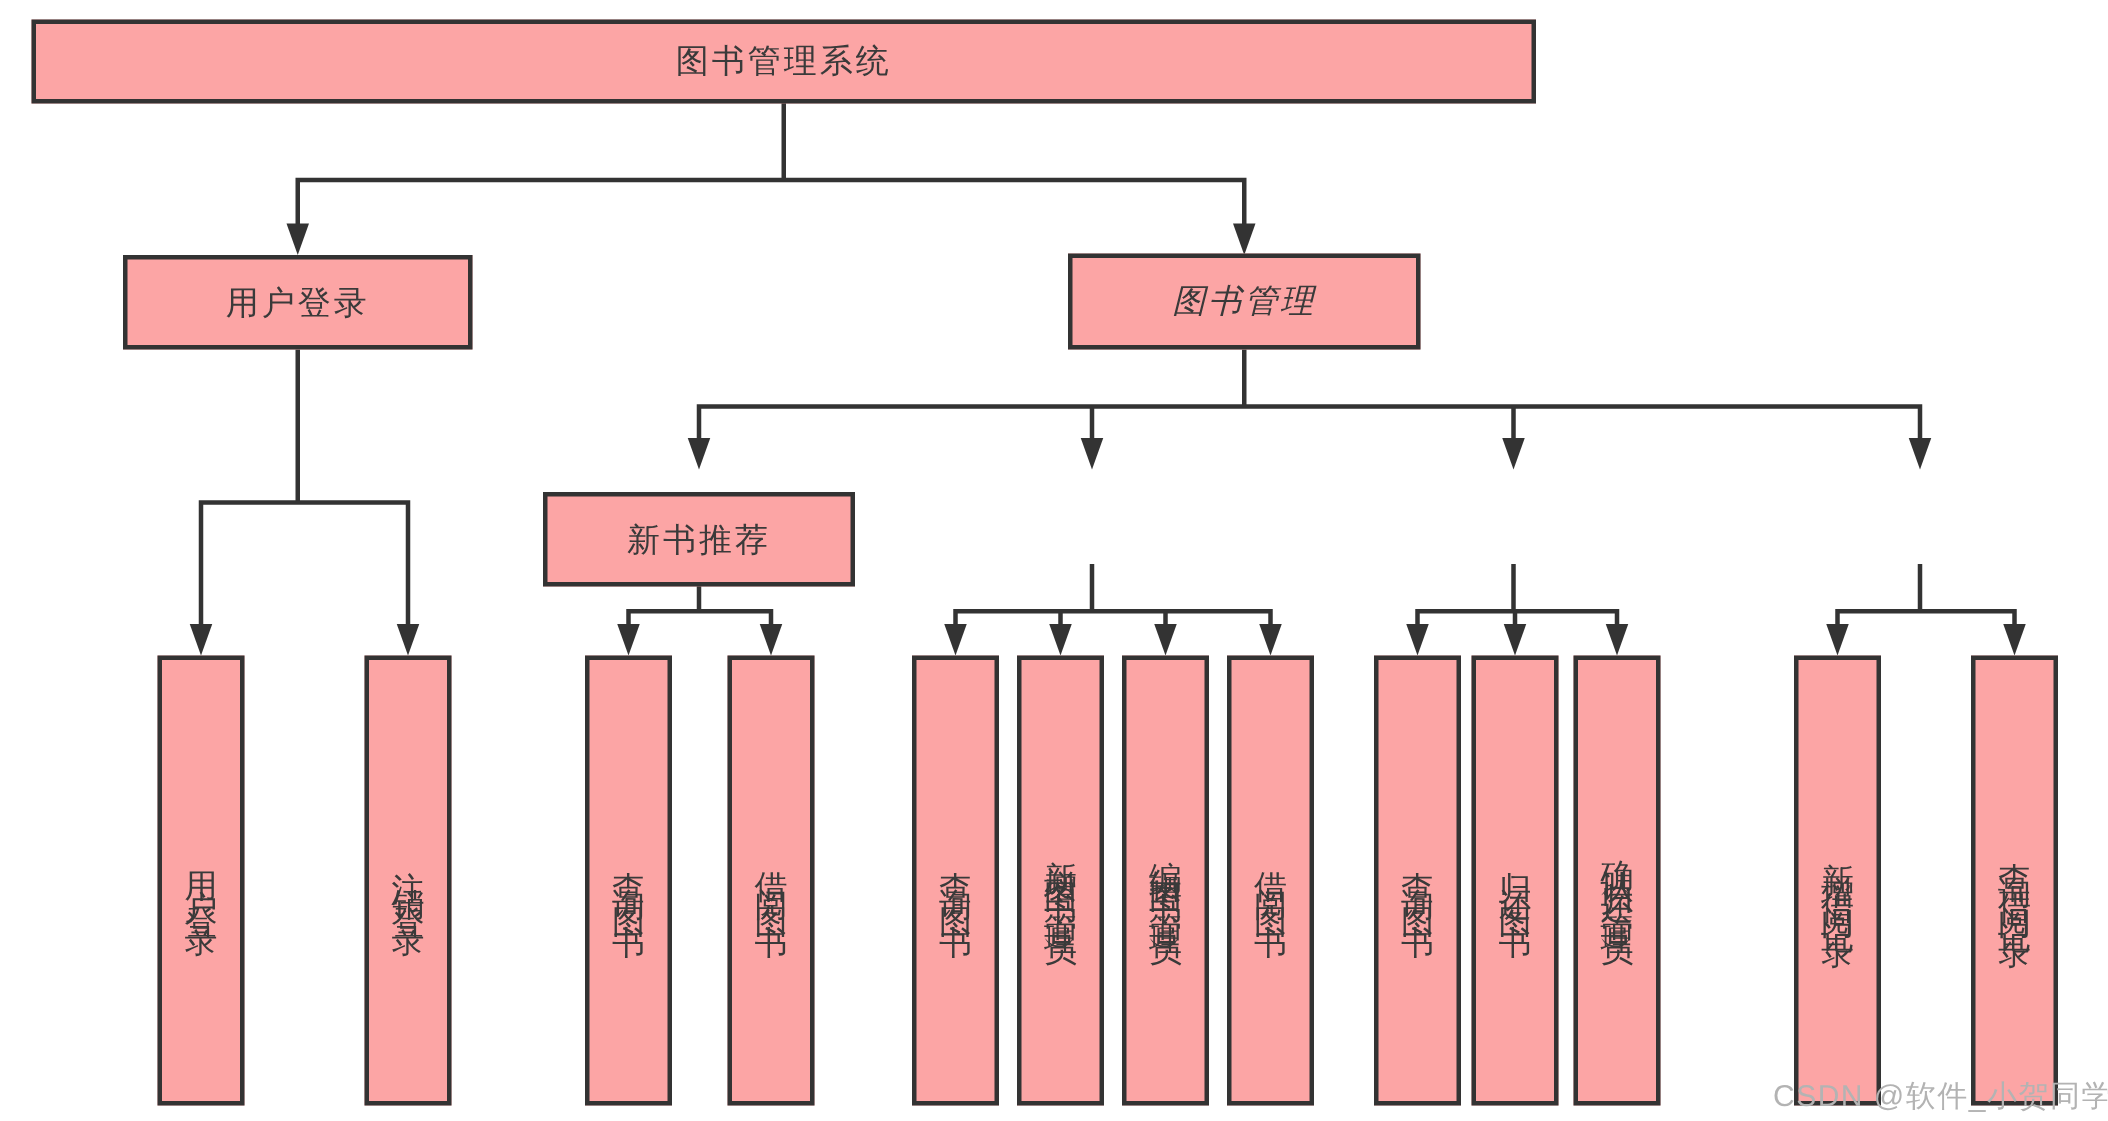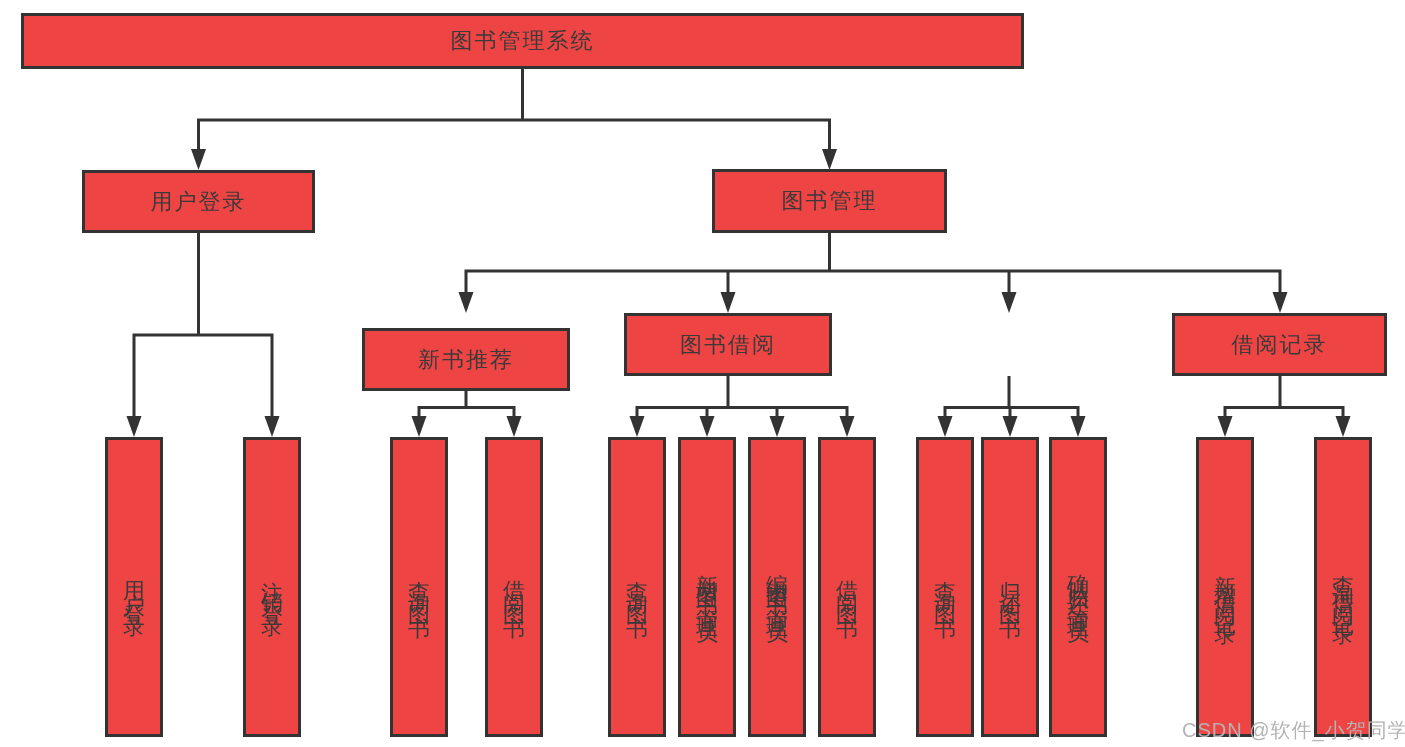--- a/index.html
+++ b/index.html
@@ -20,21 +20,21 @@
     color: var(--text);
   }
   #wires {
     position: absolute;
     left: 0; top: 0;
     width: 1405px; height: 747px;
     color: var(--line);
   }
   .node {
     position: absolute;
-    background: #ef4444;
+    background: #fca5a5;
     border: 3px solid var(--line);
     display: flex;
     align-items: center;
     justify-content: center;
     text-align: right;
   }
   .node .label {
     font-size: 22px;
     letter-spacing: 2px;
     color: var(--text);
@@ -105,32 +105,26 @@
     </g>
   </svg>
 
   <div class="node" style="left:21px; top:13px; width:1003px; height:56px;">
     <span class="label">图书管理系统</span>
   </div>
 
   <div class="node" style="left:82px; top:170px; width:233px; height:63px;">
     <span class="label">用户登录</span>
   </div>
-  <div class="node" style="left:712px; top:169px; width:235px; height:64px;">
+  <div class="node" style="left:712px; top:169px; width:235px; height:64px;font-style:italic;">
     <span class="label">图书管理</span>
   </div>
 
   <div class="node" style="left:362px; top:328px; width:208px; height:63px;">
     <span class="label">新书推荐</span>
-  </div>
-  <div class="node" style="left:624px; top:313px; width:208px; height:63px;">
-    <span class="label">图书借阅</span>
-  </div>
-  <div class="node" style="left:1172px; top:313px; width:215px; height:63px;">
-    <span class="label">借阅记录</span>
   </div>
 
   <div class="node vert" style="left:105px; top:437px; width:58px; height:300px;">
     <span class="label">用户登录</span>
   </div>
   <div class="node vert" style="left:243px; top:437px; width:58px; height:300px;">
     <span class="label">注销登录</span>
   </div>
 
   <div class="node vert" style="left:390px; top:437px; width:58px; height:300px;">

